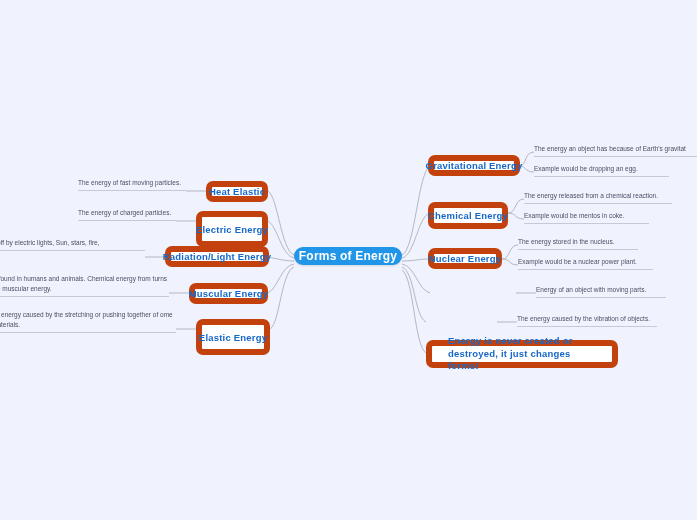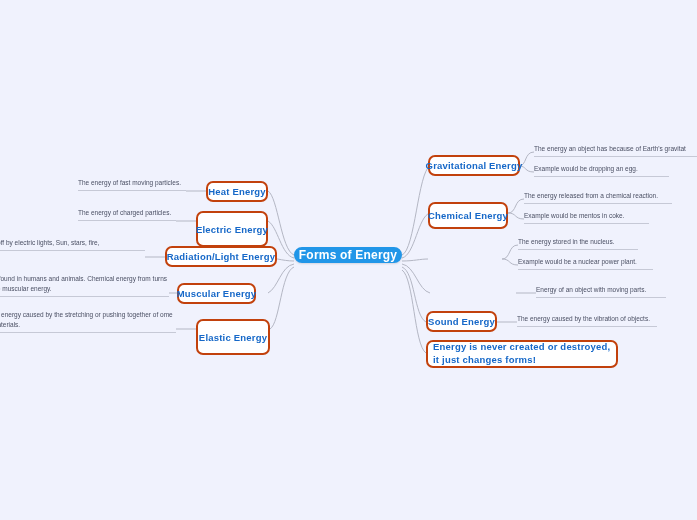--- a/index.html
+++ b/index.html
@@ -12,42 +12,42 @@
     position:relative;
   }
   #canvas{position:absolute;inset:0;width:697px;height:520px;}
   #links{position:absolute;left:0;top:0;width:697px;height:520px;pointer-events:none;}
 
   
   .node{
     position:absolute;
     box-sizing:border-box;
     background:#ffffff;
-    border:2px solid #c2410c;
+    border:6px solid #c2410c;
     border-radius:7px;
     color:#1668c8;
     font-weight:bold;
     font-size:9.5px;
     letter-spacing:.2px;
     display:flex;
     align-items:center;
     justify-content:center;
     text-align:center;
     padding:3px 7px;
     white-space:nowrap;
   }
   .node.root{
     background:#2196e8;
     border-color:#2196e8;
     color:#ffffff;
     font-size:12px;
     border-radius:9px;
     box-shadow:0 1px 2px rgba(0,0,0,.12);
   }
-  .node.wrap{white-space:normal;line-height:1.35;text-align:left;justify-content:flex-start;padding:5px 5px;}
+  .node.wrap{white-space:normal;line-height:1.35;text-align:left;justify-content:flex-start;padding:5px 16px;}
 
   
   .leaf{
     position:absolute;
     box-sizing:border-box;
     font-size:6.5px;
     color:#4a4f63;
     line-height:1.5;
     border-bottom:1px solid #c6c9d6;
     padding-bottom:2px;
@@ -95,40 +95,40 @@
       <path d="M165,257 L145,257"></path>
       <path d="M189,293 L169,293"></path>
       <path d="M196,329 L176,329"></path>
     </g>
   </svg>
 
   <div class="node root" style="left:294px;top:247px;width:108px;height:16px;">Forms of Energy</div>
 
   <div class="node" style="left:428px;top:155px;width:92px;height:21px;">Gravitational Energy</div>
   <div class="node" style="left:428px;top:202px;width:80px;height:27px;">Chemical Energy</div>
-  <div class="node" style="left:426px;top:311px;width:71px;height:21px;">Sound Energy</div>
+  <div class="node" style="left:428px;top:248px;width:74px;height:21px;">Nuclear Energy</div>
   <div class="node wrap" style="left:426px;top:340px;width:192px;height:28px;">Energy is never created or destroyed, it just changes forms!</div>
 
   <div class="leaf r" style="left:534px;top:144px;width:163px;">The energy an object has because of Earth's gravitat</div>
   <div class="leaf r" style="left:534px;top:164px;width:135px;">Example would be dropping an egg.</div>
 
   <div class="leaf r" style="left:524px;top:191px;width:148px;">The energy released from a chemical reaction.</div>
   <div class="leaf r" style="left:524px;top:211px;width:125px;">Example would be mentos in coke.</div>
 
   <div class="leaf r" style="left:518px;top:237px;width:120px;">The energy stored in the nucleus.</div>
   <div class="leaf r" style="left:518px;top:257px;width:135px;">Example would be a nuclear power plant.</div>
 
   <div class="leaf r" style="left:536px;top:285px;width:130px;">Energy of an object with moving parts.</div>
 
   <div class="leaf r" style="left:517px;top:314px;width:140px;">The energy caused by the vibration of objects.</div>
 
-  <div class="node" style="left:206px;top:181px;width:62px;height:21px;">Heat Energy</div>
+  <div class="node" style="left:206px;top:181px;width:62px;height:21px;">Heat Elastic</div>
   <div class="node" style="left:196px;top:211px;width:72px;height:36px;">Electric Energy</div>
-  <div class="node" style="left:165px;top:246px;width:112px;height:21px;">Radiation/Light Energy</div>
-  <div class="node" style="left:177px;top:283px;width:79px;height:21px;text-align:right;">Muscular Energy</div>
+  <div class="node" style="left:165px;top:246px;width:104px;height:21px;">Radiation/Light Energy</div>
+  <div class="node" style="left:189px;top:283px;width:79px;height:21px;text-align:right;">Muscular Energy</div>
   <div class="node" style="left:196px;top:319px;width:74px;height:36px;">Elastic Energy</div>
 
   <div class="leaf l" style="left:78px;top:178px;width:108px;">The energy of fast moving particles.</div>
 
   <div class="leaf l" style="left:78px;top:208px;width:98px;">The energy of charged particles.</div>
 
   <div class="leaf l" style="left:-12px;top:238px;width:157px;">en off by electric lights, Sun, stars, fire,</div>
 
   <div class="leaf l two" style="left:-10px;top:274px;width:179px;">gy found in humans and animals. Chemical energy from turns into muscular energy.</div>
 

